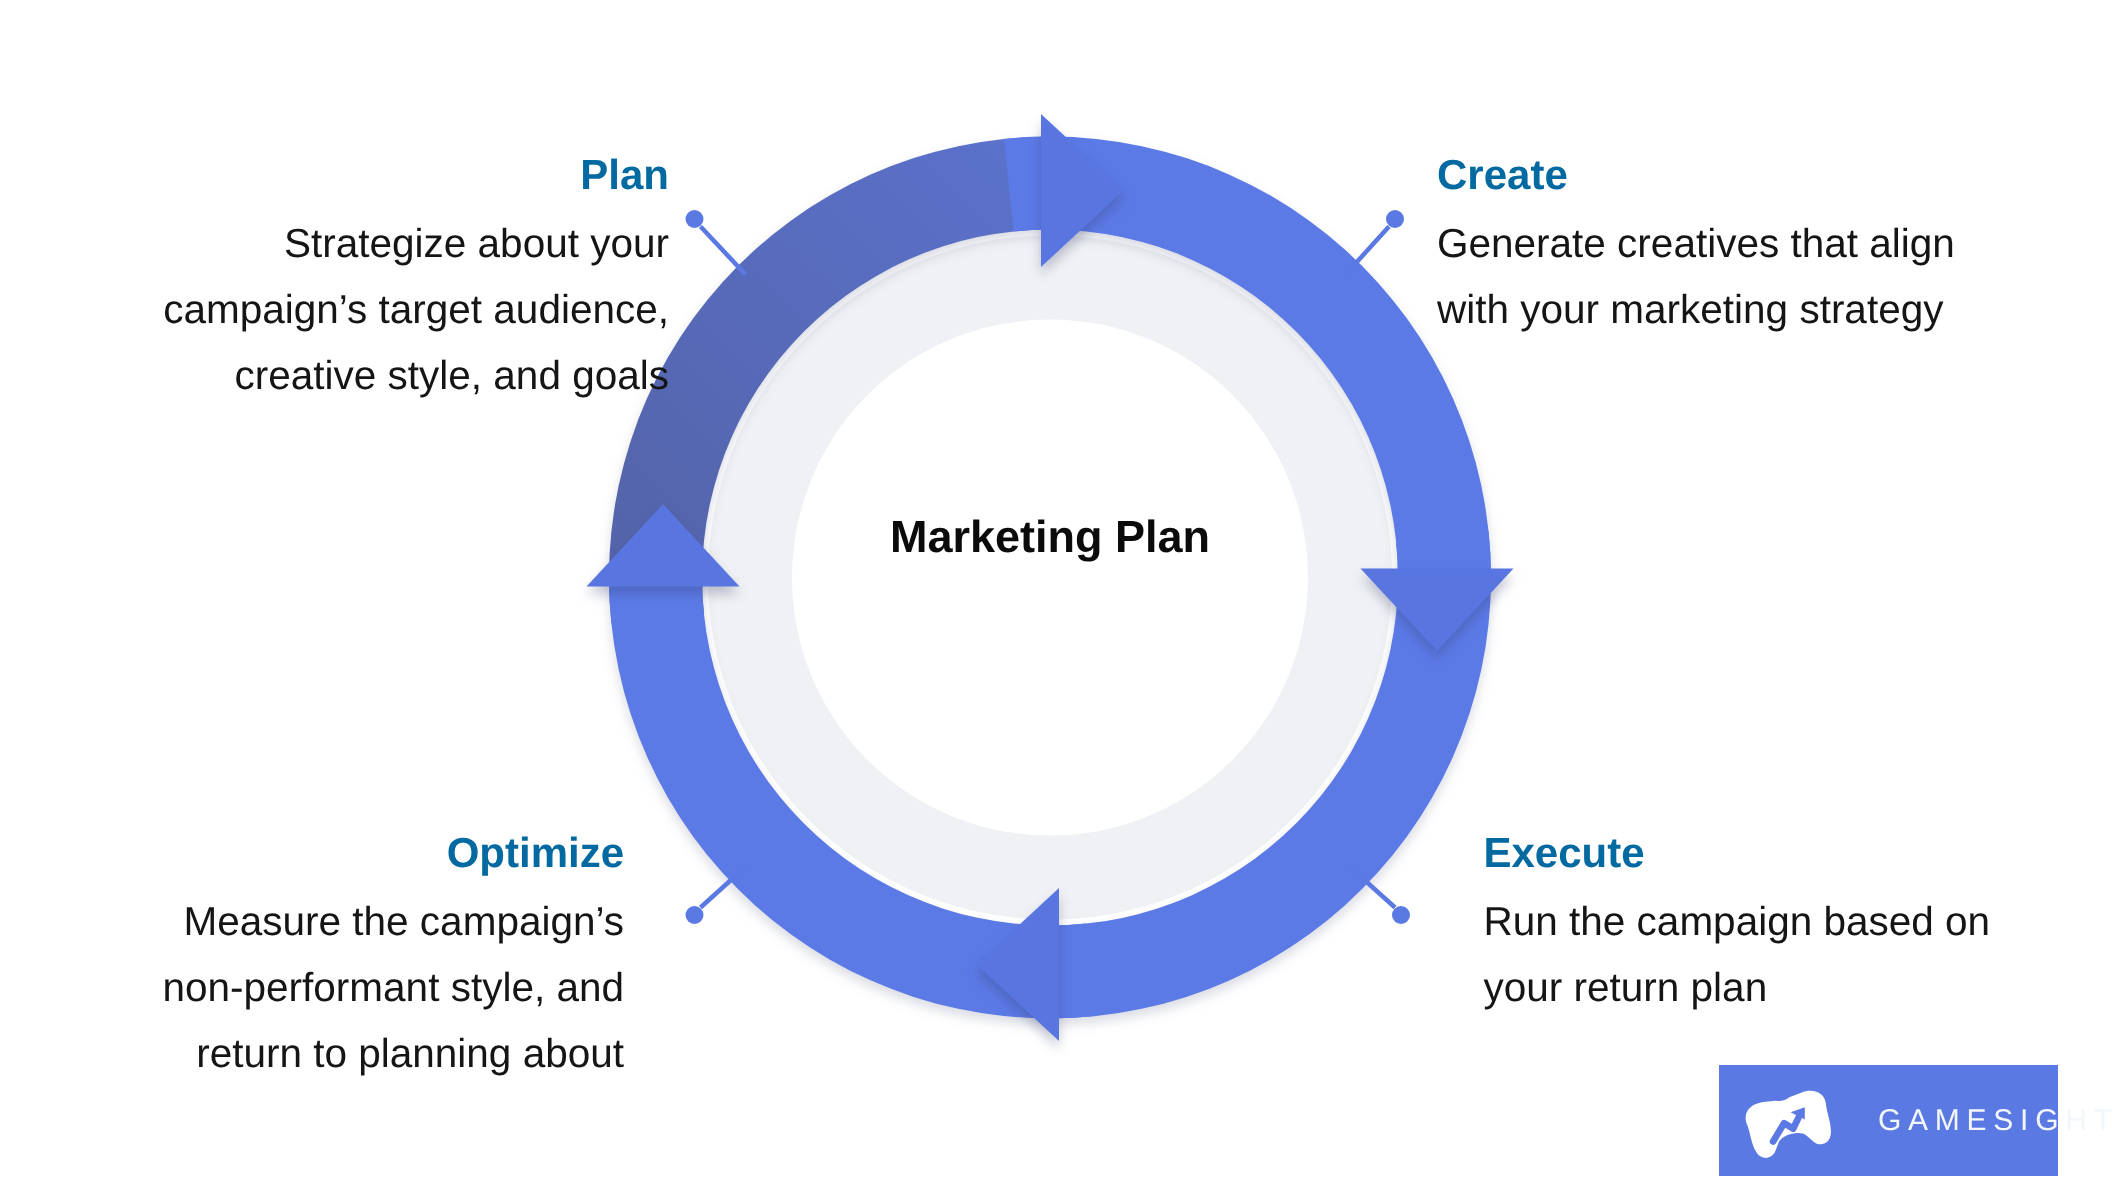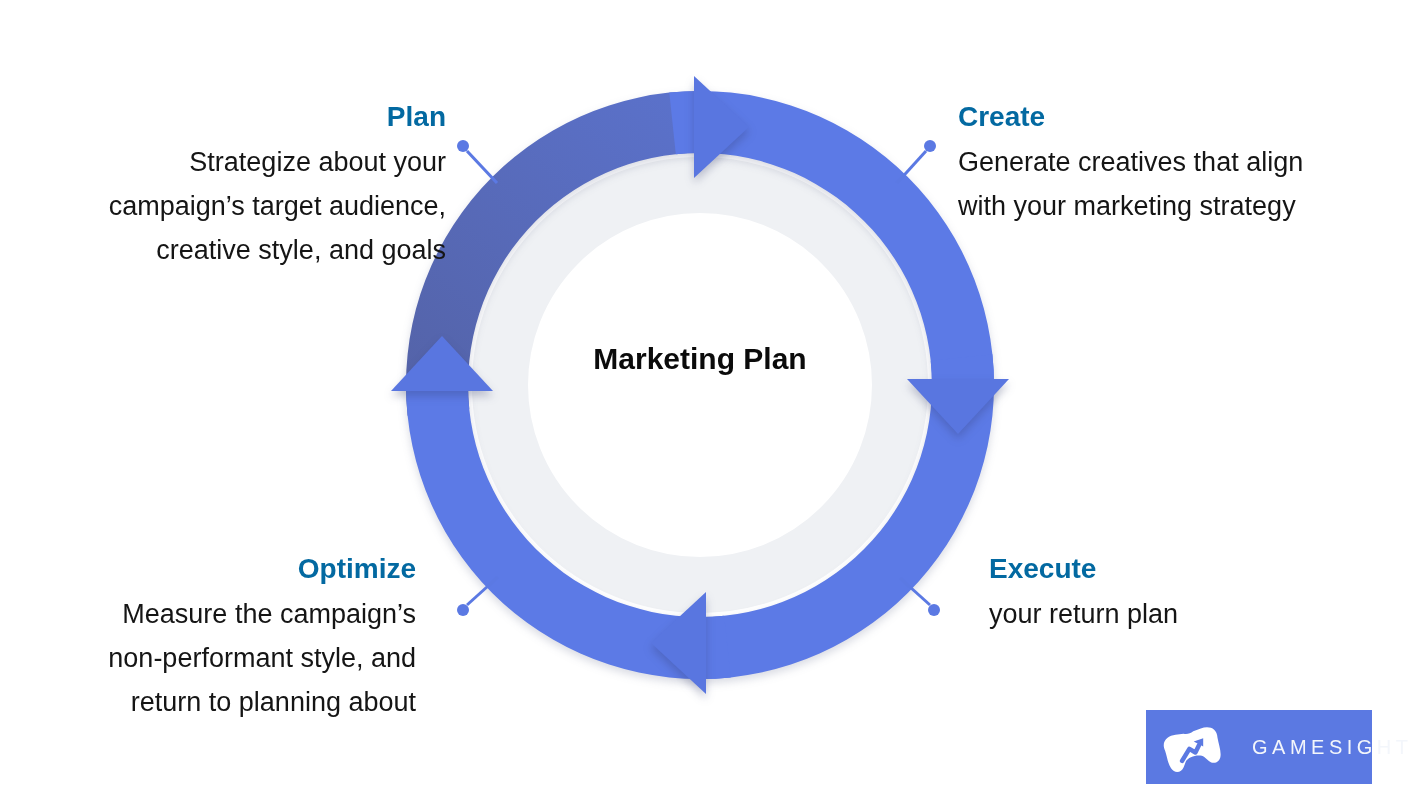--- a/index.html
+++ b/index.html
@@ -133,20 +133,21 @@
     <span class="stage-label">Create</span>
     <div>
       <div>Generate creatives that align</div>
       <div>with your marketing strategy</div>
     </div>
   </div>
 
   <div class="stage-block align-left" style="left:958px; top:546px;margin-left:31px;">
     <span class="stage-label">Execute</span>
     <div>
+      <div>Run the campaign based on</div>
       <div>your return plan</div>
     </div>
   </div>
 
   <div class="stage-block align-right" style="right:1000px; top:546px;">
     <span class="stage-label">Optimize</span>
     <div>
       <div>Measure the campaign’s</div>
       <div>non-performant style, and</div>
       <div>return to planning about</div>

